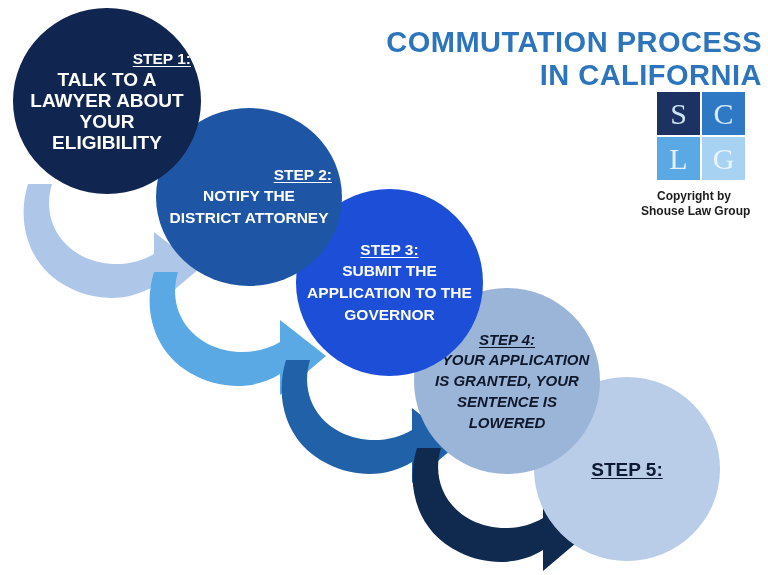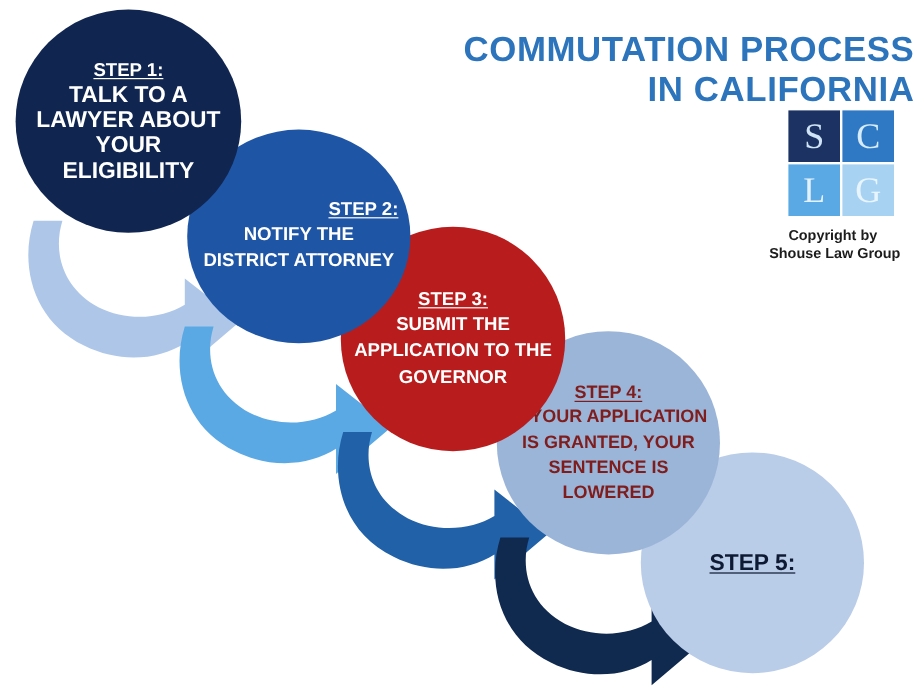--- a/index.html
+++ b/index.html
@@ -102,40 +102,40 @@
   }
   .step-body {
     display: block;
     font-weight: bold;
   }
 
   #circle-1 {
     left: 13px; top: 8px; width: 188px; height: 186px;
     background: #10254f; color: #ffffff; z-index: 6;
   }
-  #circle-1 .step-label { font-size: 15.5px; line-height: 20px; }
+  #circle-1 .step-label { font-size: 15.5px; line-height: 20px; text-align: right; }
   #circle-1 .step-body  { font-size: 19px; line-height: 21px; }
 
   #circle-2 {
     left: 156px; top: 108px; width: 186px; height: 178px;
     background: #1f55a5; color: #ffffff; z-index: 5;
   }
   #circle-2 .step-label { font-size: 15.5px; line-height: 20px; text-align: right; }
   #circle-2 .step-body  { font-size: 15.5px; line-height: 22px; }
 
   #circle-3 {
-    left: 284px; top: 189px; width: 187px; height: 187px;
-    background: #b91c1c; color: #ffffff; z-index: 4;
+    left: 296px; top: 189px; width: 187px; height: 187px;
+    background: #1d4ed8; color: #ffffff; z-index: 4;
   }
   #circle-3 .step-label { font-size: 15.5px; line-height: 20px; }
   #circle-3 .step-body  { font-size: 15.5px; line-height: 22px; }
 
   #circle-4 {
-    left: 414px; top: 276px; width: 186px; height: 186px;
-    background: #9bb5d8; color: #7f1d1d; z-index: 3;
+    left: 414px; top: 288px; width: 186px; height: 186px;
+    background: #9bb5d8; color: #0f172a; z-index: 3; font-style: italic;
   }
   #circle-4 .step-label { font-size: 15px; line-height: 19px; }
   #circle-4 .step-body  { font-size: 15px; line-height: 21px; }
 
   #circle-5 {
     left: 534px; top: 377px; width: 186px; height: 184px;
     background: #b9cce8; color: #0e1a33; z-index: 2;
   }
   #circle-5 .step-label { font-size: 19px; line-height: 19px; }
   #circle-5 .step-body  { font-size: 15px; line-height: 22px; }

